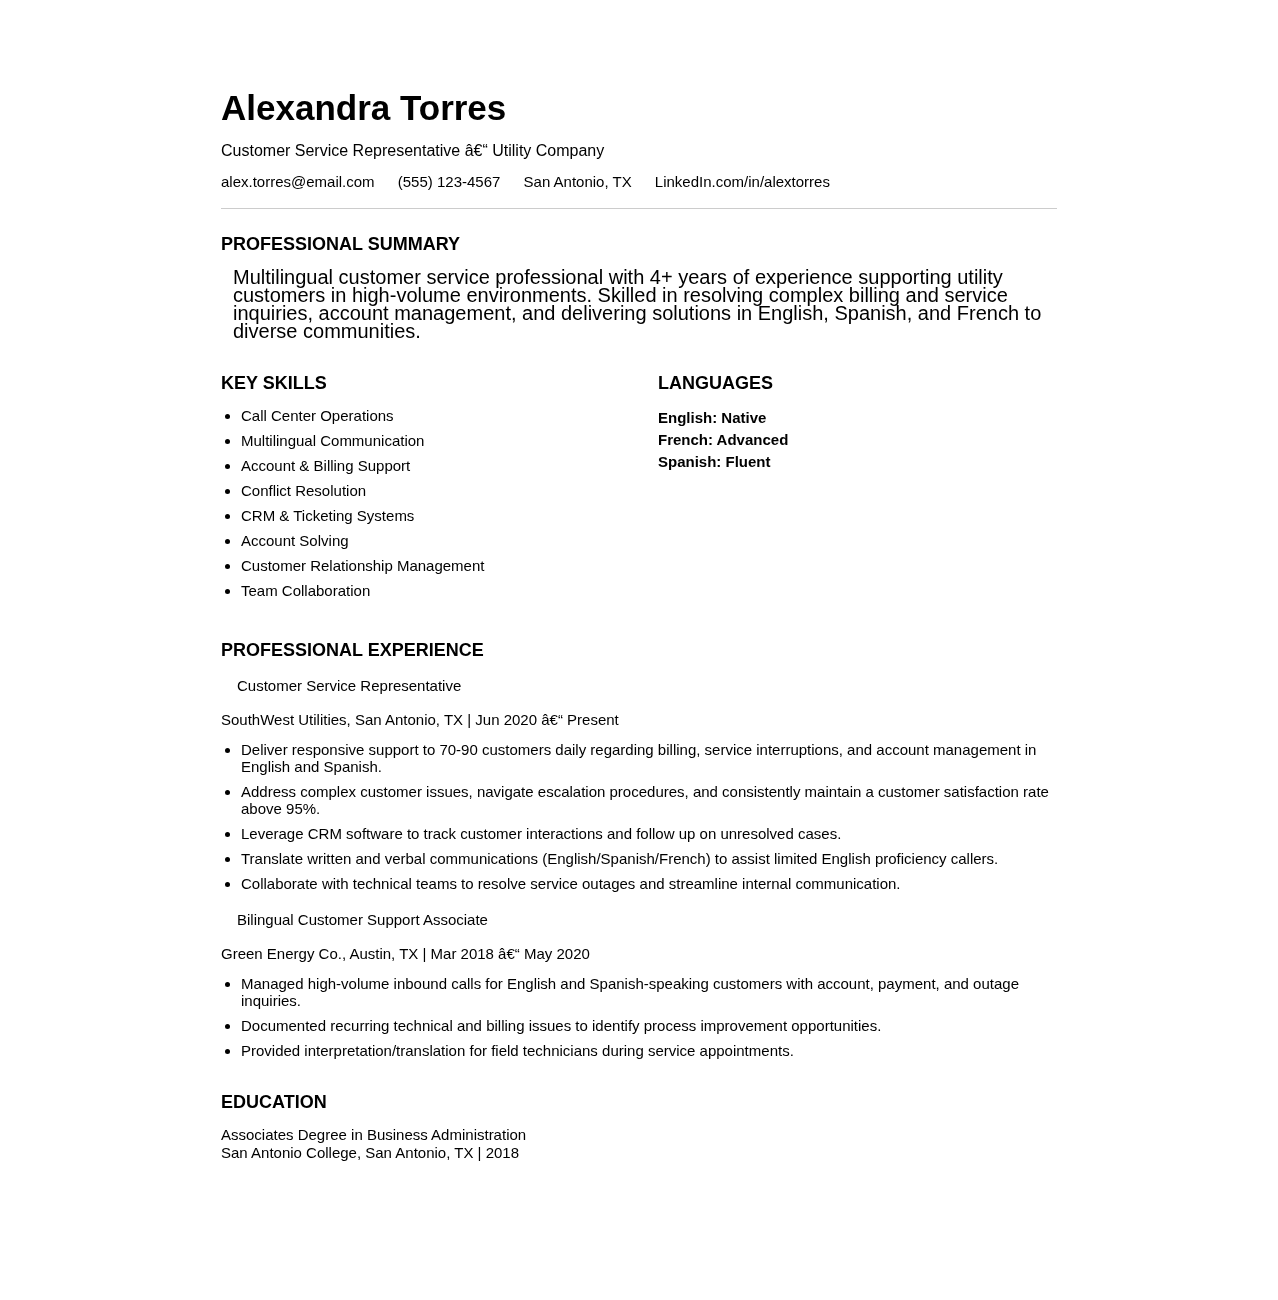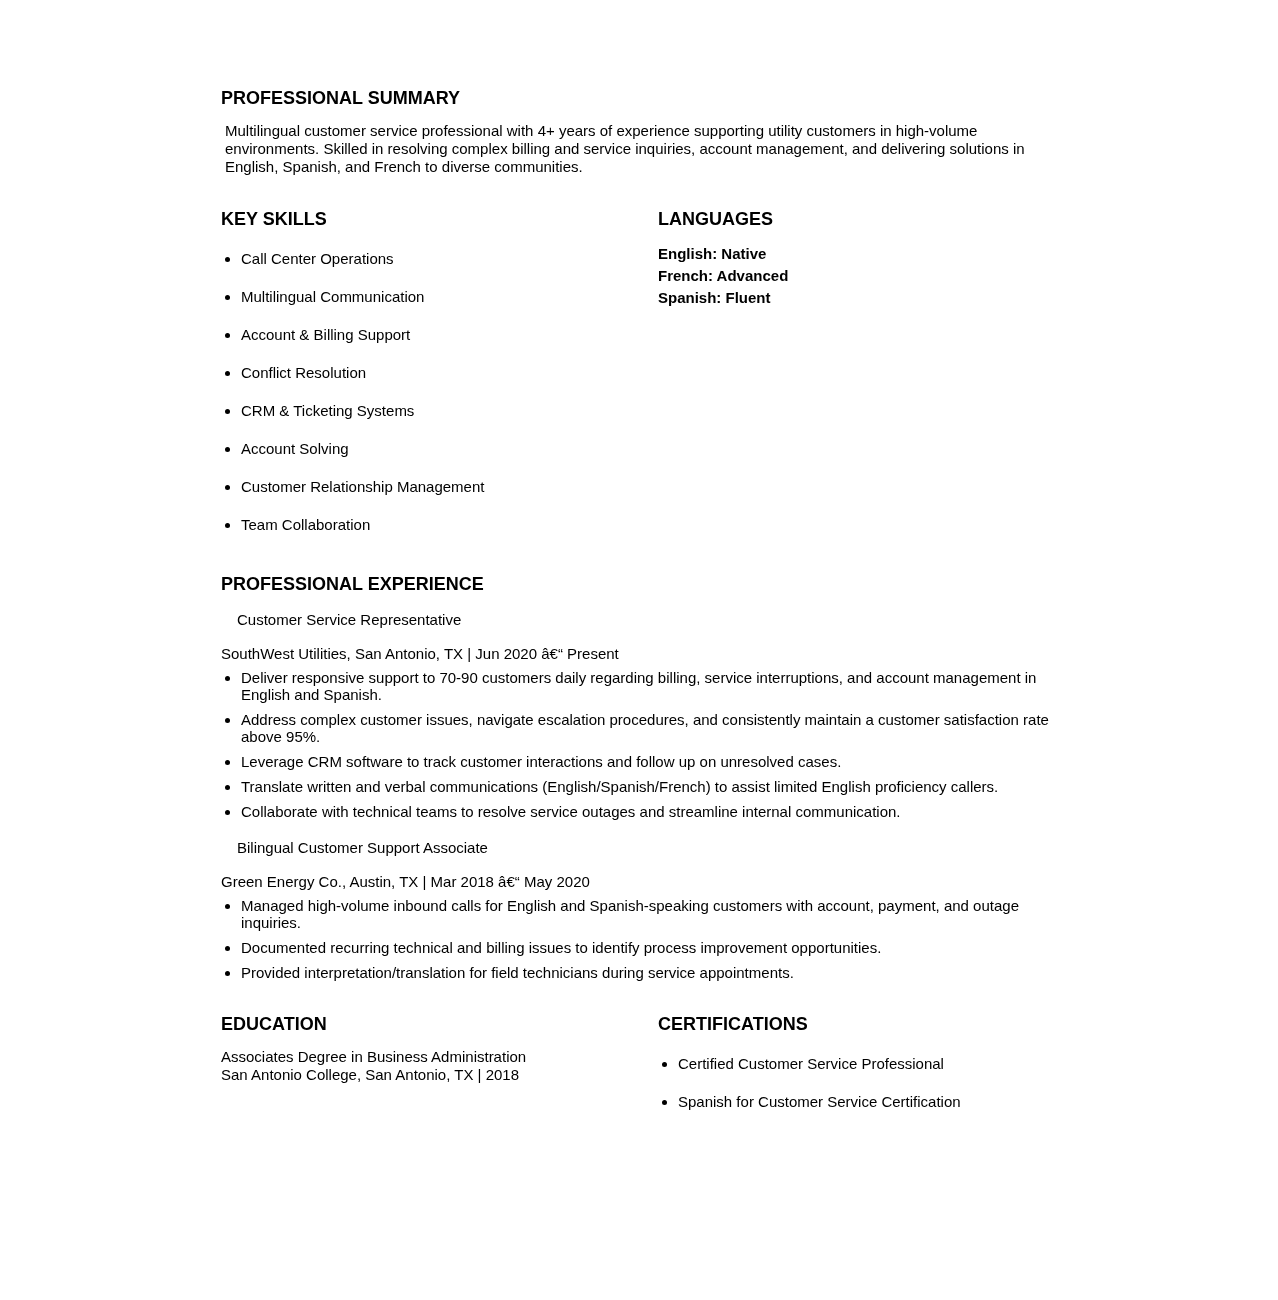--- a/index.html
+++ b/index.html
@@ -45,41 +45,40 @@
   
   .section { margin-top: 33px; }
   .section.first { margin-top: 0; }
   h2.section-heading {
     font-size: 18px;
     line-height: 21px;
     font-weight: bold;
     margin: 0 0 13px 0;
   }
   p.body-text {
-    font-size: 15px;
+    font-size: 20px;
     line-height: 18px;
-    margin: 4px;
+    margin: 12px;
   }
 
   
   .two-col {
     display: grid;
     grid-template-columns: 437px 1fr;
   }
 
   
   ul.bullet-list {
     margin: 6px 0 0 0;
     padding-left: 20px;
     font-size: 15px;
   }
   ul.bullet-list li {
     line-height: 18px;
     margin-bottom: 7px;
-    margin-top: 20px;
   }
   ul.bullet-list li:last-child { margin-bottom: 0; }
 
   .lang-line {
     font-size: 15px;
     line-height: 22px;
     margin: 0;
     font-weight: bold;
   }
 
@@ -90,21 +89,21 @@
     font-size: 15px;
     line-height: 18px;
     margin: 16px;
   }
   .job-meta {
     font-size: 15px;
     line-height: 18px;
     margin: 0;
   }
   ul.job-bullets {
-    margin: 6px 0 0 0;
+    margin: 12px 0 0 0;
     padding-left: 20px;
     font-size: 15px;
   }
   ul.job-bullets li {
     line-height: 17px;
     margin-bottom: 8px;
   }
   ul.job-bullets li:last-child { margin-bottom: 0; }
 
   
@@ -112,20 +111,31 @@
     font-size: 15px;
     line-height: 18px;
     margin: 0;
   }
 </style>
 </head>
 <body>
 
 <div class="page">
 
+  <header>
+    <h1 class="name">Alexandra Torres</h1>
+    <p class="headline">Customer Service Representative â€“ Utility Company</p>
+    <p class="contact-line">
+      <span class="contact-item">alex.torres@email.com</span>
+      <span class="contact-item">(555) 123-4567</span>
+      <span class="contact-item">San Antonio, TX</span>
+      <span class="contact-item">LinkedIn.com/in/alextorres</span>
+    </p>
+    <hr class="divider">
+  </header>
 
   <section class="section first">
     <h2 class="section-heading">PROFESSIONAL SUMMARY</h2>
     <p class="body-text">Multilingual customer service professional with 4+ years of experience supporting utility customers in high-volume environments. Skilled in resolving complex billing and service inquiries, account management, and delivering solutions in English, Spanish, and French to diverse communities.</p>
   </section>
 
   <div class="two-col section">
     <section>
       <h2 class="section-heading">KEY SKILLS</h2>
       <ul class="bullet-list">
@@ -172,22 +182,15 @@
       </ul>
     </div>
   </section>
 
   <div class="two-col section">
     <section>
       <h2 class="section-heading">EDUCATION</h2>
       <p class="edu-line">Associates Degree in Business Administration</p>
       <p class="edu-line">San Antonio College, San Antonio, TX | 2018</p>
     </section>
-    <section>
-      <h2 class="section-heading">CERTIFICATIONS</h2>
-      <ul class="bullet-list">
-        <li>Certified Customer Service Professional</li>
-        <li>Spanish for Customer Service Certification</li>
-      </ul>
-    </section>
   </div>
 
 </div>
 
 </body></html>

